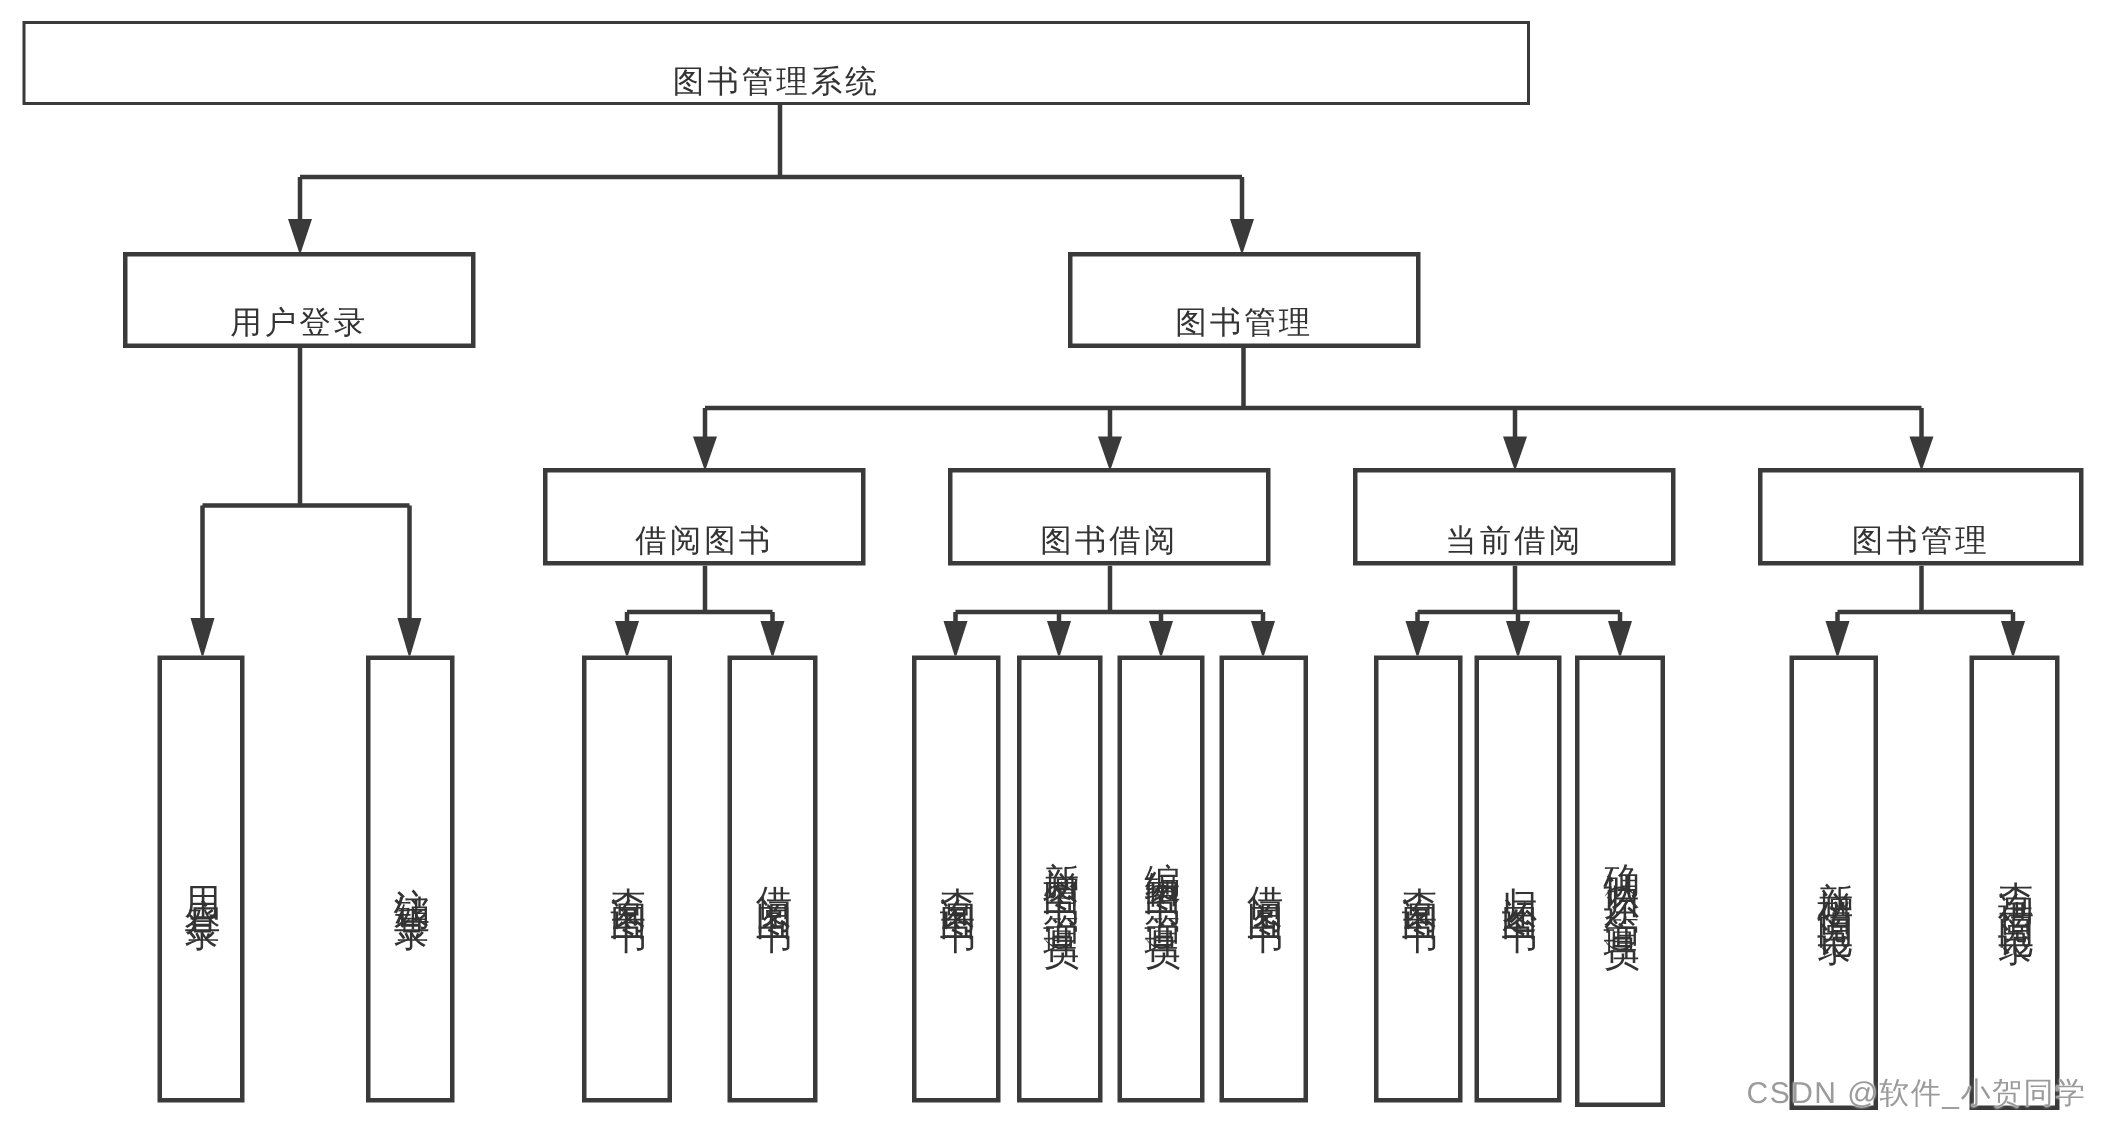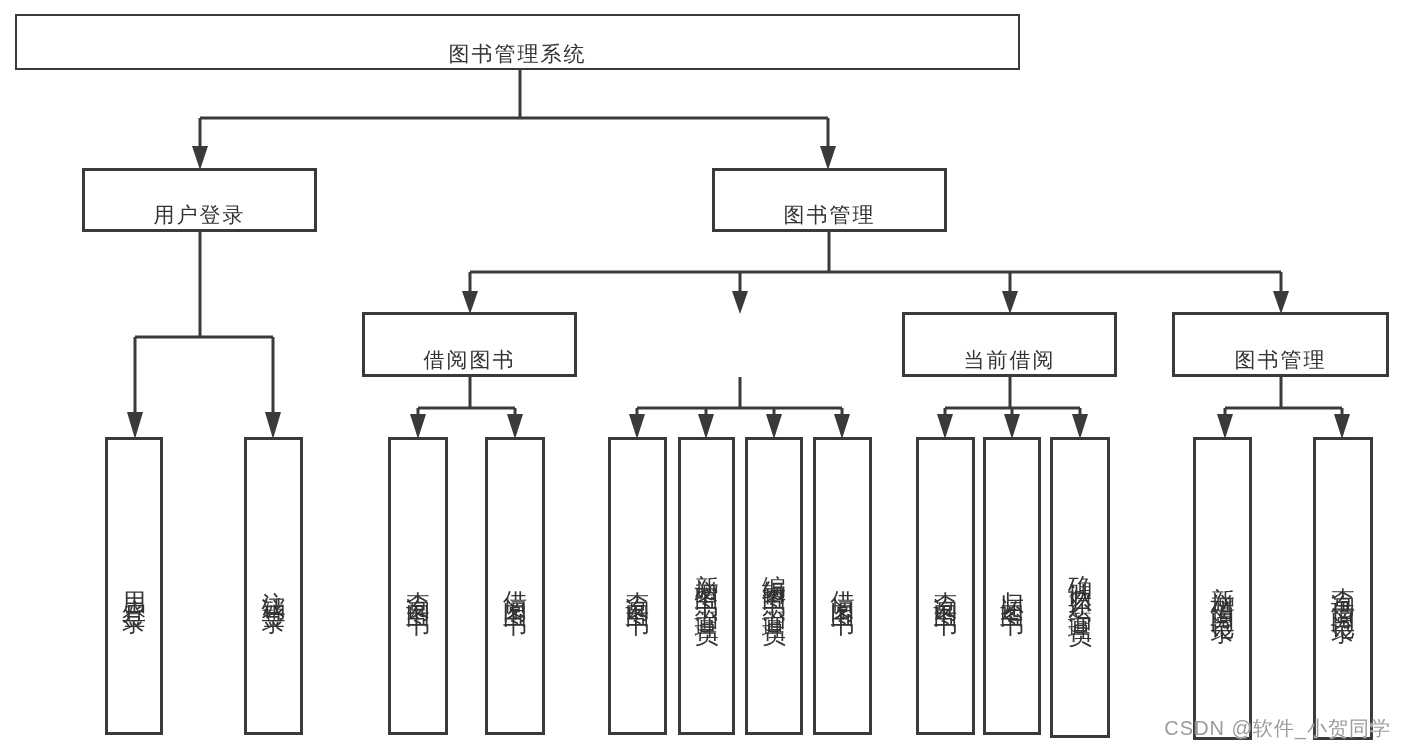--- a/index.html
+++ b/index.html
@@ -104,20 +104,23 @@
   <div class="node" style="left:82px;top:168px;width:235px;height:64px">
     <span>用户登录</span>
   </div>
   <div class="node" style="left:712px;top:168px;width:235px;height:64px">
     <span>图书管理</span>
   </div>
 
   <div class="node" style="left:362px;top:312px;width:215px;height:65px">
     <span>借阅图书</span>
   </div>
+  <div class="node" style="left:632px;top:312px;width:215px;height:65px">
+    <span>图书借阅</span>
+  </div>
   <div class="node" style="left:902px;top:312px;width:215px;height:65px">
     <span>当前借阅</span>
   </div>
   <div class="node" style="left:1172px;top:312px;width:217px;height:65px">
     <span>图书管理</span>
   </div>
 
   <div class="leaf" style="left:105px">
     <span>用户登录</span>
   </div>

